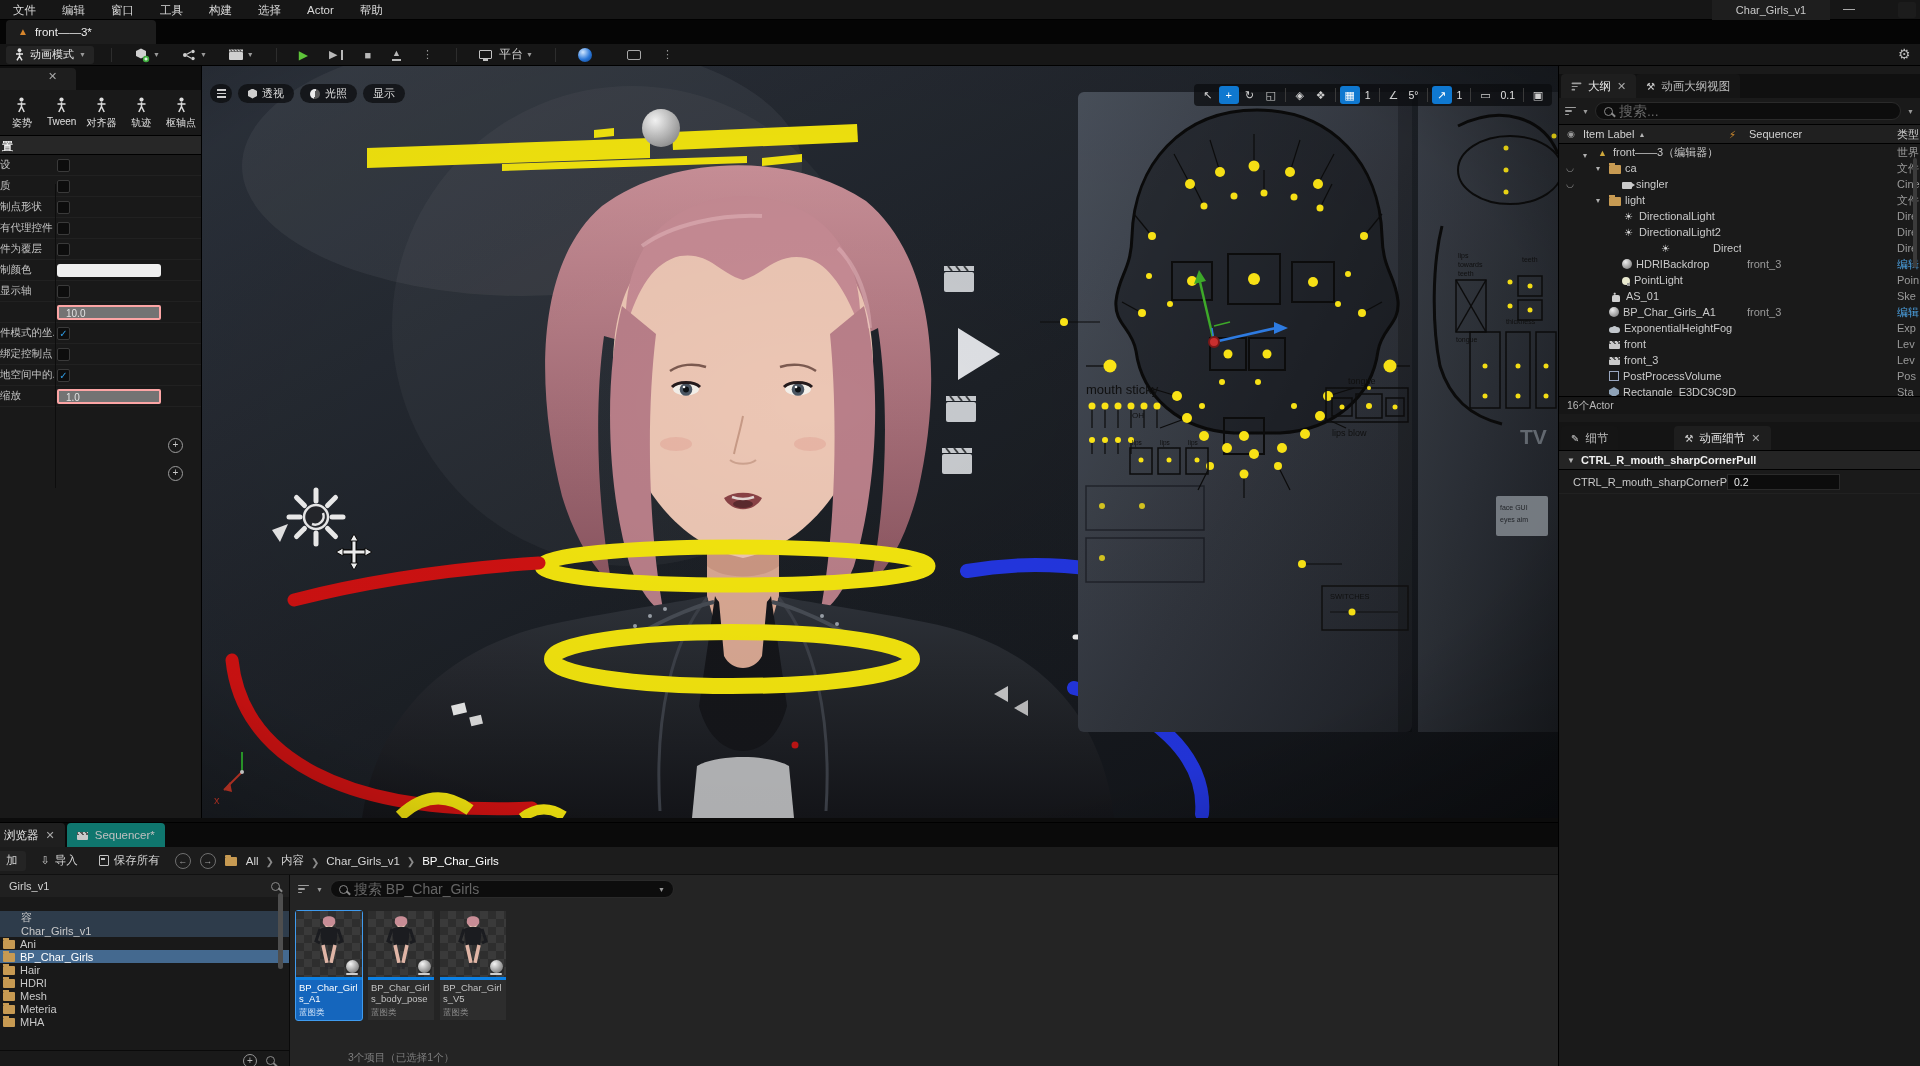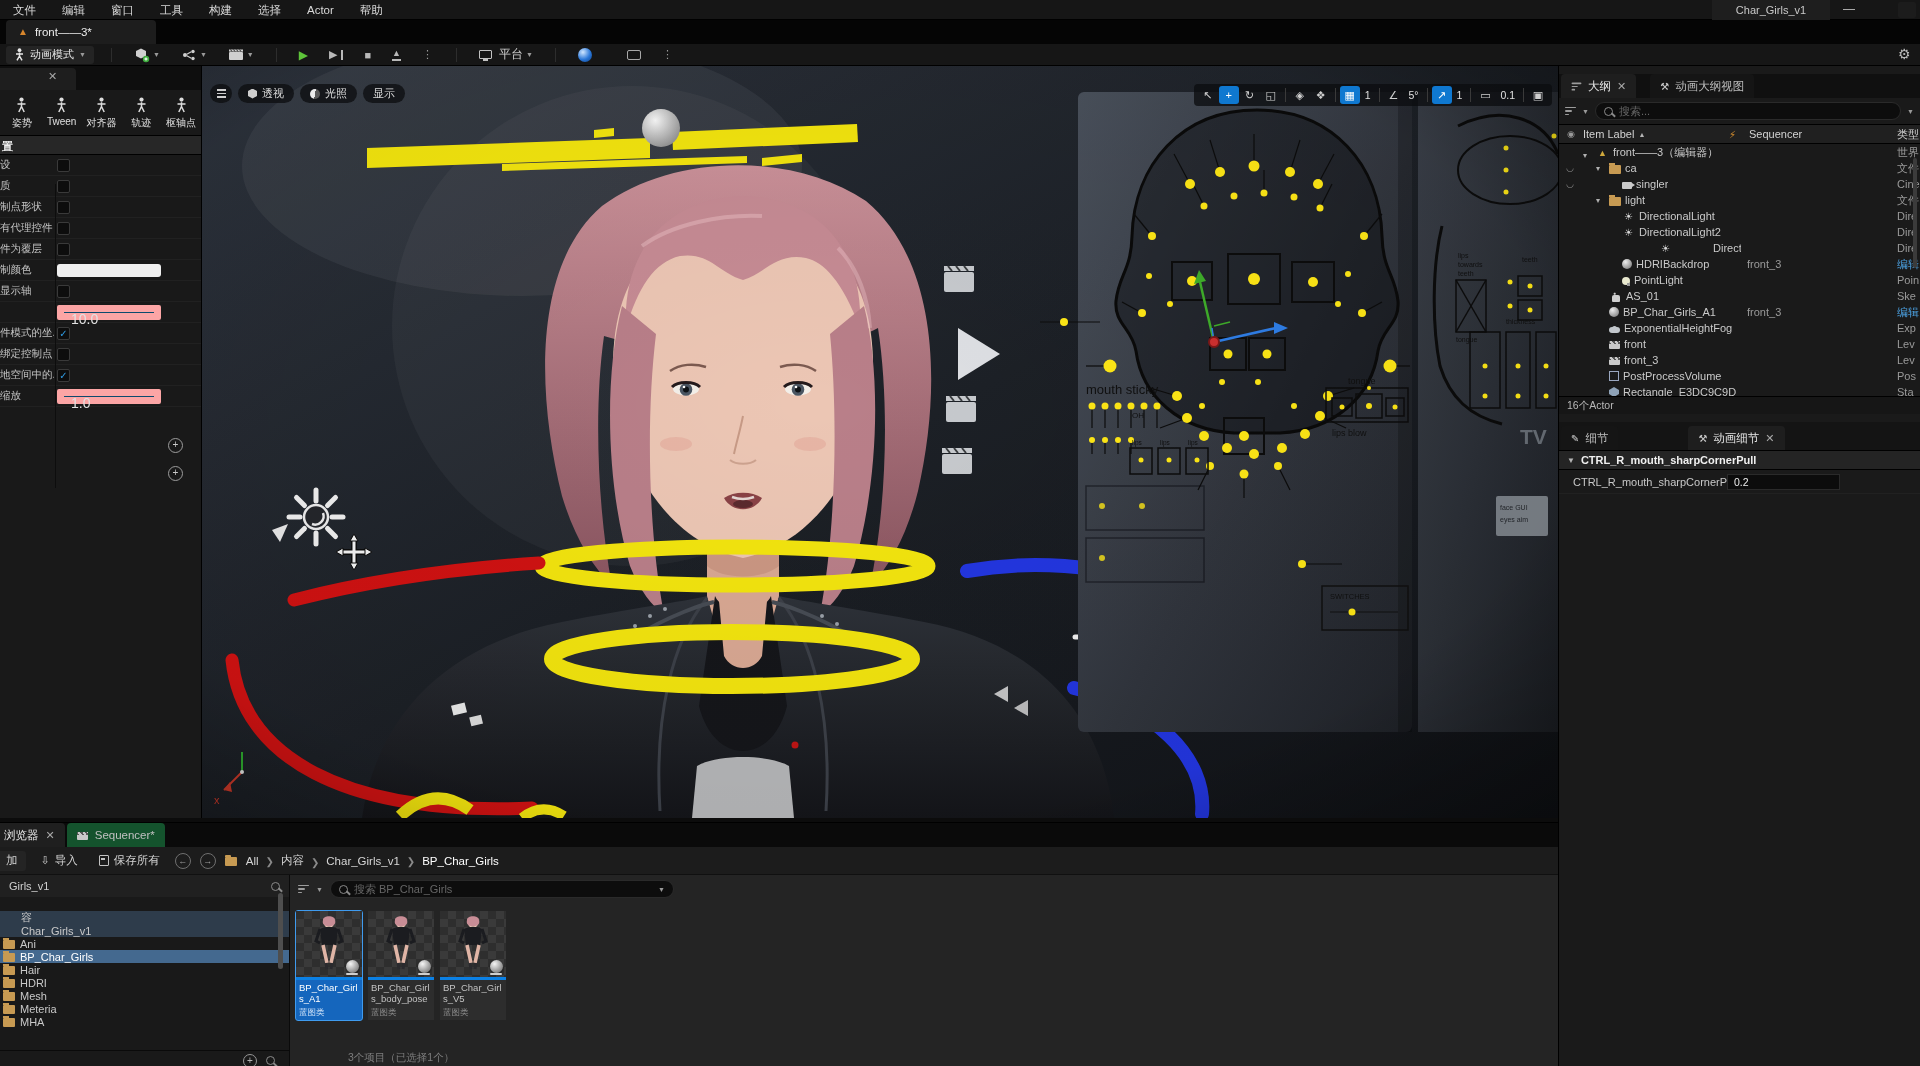--- a/index.html
+++ b/index.html
@@ -56,21 +56,21 @@
   .lp-tab{position:absolute;left:0;top:2px;width:76px;height:22px;background:#1e1e1e;border-radius:0 4px 0 0}
   .lp-close{position:absolute;left:48px;top:4px}
   .lp-tools{display:flex;padding:7px 0 5px 2px}
   .lp-tool{width:40px;display:flex;flex-direction:column;align-items:center;gap:3px;font-size:10px;color:#e0e0e0}
   .lp-section{height:20px;background:#272727;line-height:20px;font-weight:bold;font-size:11px;color:#f0f0f0;padding-left:2px;border-top:1px solid #000;border-bottom:1px solid #000}
   .lp-row{height:21px;display:flex;align-items:center;border-bottom:1px solid rgba(255,255,255,.035);position:relative}
   .lp-row .lbl{width:54px;font-size:10.5px;color:#c2c2c2;overflow:hidden;white-space:nowrap;flex:none}
   .lp-row .cb,.lp-row .num,.lp-row .swatch{display:none;position:absolute;left:57px}
   .lp-row .cb{width:13px;height:13px;background:#0d0d0d;border:1px solid #3a3a3a;border-radius:2px;text-align:center;line-height:11px;font-size:10px;font-weight:bold;color:#2e9ae2}
   .lp-row.checked .cb::before{content:"✓"}
-  .lp-row .num{width:104px;height:15px;background:#0c4a6e;border:7px solid #fca5a5;border-radius:2px;font-size:14px;color:#e2e2e2;line-height:14px;padding-left:7px}
+  .lp-row .num{width:104px;height:15px;background:#737373;border:2px solid #fca5a5;border-radius:2px;font-size:10px;color:#e2e2e2;line-height:14px;padding-left:7px}
   .lp-row .swatch{width:104px;height:13px;border-radius:3px}
   .lp-row.ctl-checkbox .cb{display:block}
   .lp-row.ctl-input .num{display:block}
   .lp-row.ctl-swatch .swatch{display:block}
   .lp-coldiv{position:absolute;top:118px;bottom:330px;left:55px;width:1px;background:#0d0d0d}
   .lp-plus{position:absolute;left:168px;width:15px;height:15px;border:1.2px solid #9c9c9c;border-radius:50%;text-align:center;line-height:12px;font-size:10px;color:#c9c9c9}
   .lp-plus::before{content:"+"}
 
   
   .viewport{position:absolute;left:202px;top:66px;width:1356px;height:752px;background:#15171c;overflow:hidden}
@@ -81,28 +81,28 @@
   .cube-ic{width:9px;height:10px;background:#cfcfcf;clip-path:polygon(50% 0,100% 25%,100% 75%,50% 100%,0 75%,0 25%)}
   .lit-ic{width:10px;height:10px;border-radius:50%;background:linear-gradient(100deg,#ececec 50%,#5a5a5a 50%)}
   .vp-right-toolbar{position:absolute;right:6px;top:18px;display:flex;gap:1px;align-items:center;background:rgba(12,13,15,.78);border-radius:4px;padding:2px 4px;font-size:11px;z-index:5}
   .vp-ic{min-width:20px;height:18px;display:flex;align-items:center;justify-content:center;color:#cfcfcf;border-radius:3px;font-size:11px;padding:0 2px}
   .vp-ic.active{background:#0f78d0;color:#fff}
   .vp-num{color:#e0e0e0;padding:0 4px;font-size:10.5px}
   .vp-div{width:1px;height:14px;background:#3a3a3a;margin:0 3px}
 
   
   .right-panel{position:absolute;left:1558px;top:66px;width:362px;height:1000px;background:#1a1a1a;border-left:1px solid #000}
-  .rp-tabs{height:32px;background:#101010;display:flex;align-items:flex-end;padding-left:2px;gap:14px}
+  .rp-tabs{height:32px;background:#101010;display:flex;align-items:flex-end;padding-left:2px;gap:0}
   .rp-tab{height:24px;display:flex;align-items:center;gap:6px;padding:0 10px;font-size:11.5px;color:#e6e6e6;background:#1e1e1e;border-radius:4px 4px 0 0}
   .rp-tab.inactive{background:#151515;color:#bdbdbd}
   .hammer{color:#cfcfcf;font-size:10px}
   .pencil{color:#cfcfcf;font-size:10px}
   .ol-filter{height:26px;display:flex;align-items:center;padding:0 6px;gap:6px;background:#1a1a1a}
   .search-pill{flex:1;height:18px;background:#0d0d0d;border:1px solid #2a2a2a;border-radius:9px;display:flex;align-items:center;padding:0 8px;gap:6px}
-  .search-pill input{background:transparent;border:none;outline:none;color:#cfcfcf;font-size:11px;width:100%}
+  .search-pill input{background:transparent;border:none;outline:none;color:#cfcfcf;font-size:14px;width:100%}
   .search-pill input::placeholder{color:#666}
   .ol-header{height:20px;background:#202020;border-top:1px solid #000;border-bottom:1px solid #000;display:flex;align-items:center;font-size:11px;color:#d2d2d2;position:relative}
   .oh-eye{width:24px;text-align:center;color:#9a9a9a;font-size:9px}
   .oh-sort{font-size:7px;color:#b5b5b5;margin-left:4px}
   .oh-flash{position:absolute;left:170px;color:#cf8a2d;font-size:10px}
   .oh-seq{position:absolute;left:190px}
   .oh-type{position:absolute;left:338px}
   .ol-rows{height:252px;overflow:hidden}
   .ol-row{height:16px;display:flex;align-items:center;font-size:11px;color:#cacaca;position:relative}
   .ol-row .eye{width:22px;text-align:center;color:#8f8f8f;font-size:9px;flex:none}
@@ -137,21 +137,21 @@
   .details{position:absolute;left:0;top:356px;width:362px}
   .dt-section{height:20px;background:#242424;border-top:1px solid #000;border-bottom:1px solid #000;display:flex;align-items:center;gap:6px;padding-left:8px;font-weight:bold;font-size:11px;color:#f0f0f0}
   .dt-exp{font-size:8px;color:#b5b5b5}
   .dt-row{height:24px;display:flex;align-items:center;font-size:11px;color:#c8c8c8;padding-left:14px;position:relative;border-bottom:1px solid rgba(255,255,255,.03)}
   .dt-input{position:absolute;left:168px;width:113px;height:16px;background:#0c0c0c;border:1px solid #2a2a2a;font-size:10.5px;color:#ececec;line-height:15px;padding-left:6px}
 
   
   .bottom-panel{position:absolute;left:0;top:822px;width:1558px;height:248px;background:#242424;border-top:1px solid #000}
   .bp-tabs{height:24px;background:#0a0a0a;display:flex;align-items:flex-end;gap:2px}
   .bp-tab{height:24px;display:flex;align-items:center;gap:7px;padding:0 10px;font-size:11.5px;color:#e8e8e8;background:#1f1f1f;border-radius:0 4px 0 0}
-  .bp-tab.inactive{background:#14532d;color:#c0c0c0;border-radius:4px 4px 0 0}
+  .bp-tab.inactive{background:#0f766e;color:#c0c0c0;border-radius:4px 4px 0 0}
   .bp-toolbar{height:28px;background:#1c1c1c;border-bottom:1px solid #101010;display:flex;align-items:center;gap:9px;padding-left:2px;font-size:11.5px;color:#d4d4d4}
   .bp-btn{display:flex;align-items:center;gap:5px;height:20px;padding:0 6px;border-radius:3px}
   .bp-add{background:#242424;margin-left:-4px;padding:0 8px}
   .dl-ic{color:#c9c9c9;font-size:11px}
   .save-ic{width:10px;height:11px;border:1.5px solid #c2c2c2;border-radius:1px;position:relative}
   .save-ic::after{content:"";position:absolute;left:1.5px;top:1.5px;width:4px;height:2.5px;background:#c2c2c2}
   .bc{display:flex;align-items:center;gap:7px}
   .bc-item{display:flex;align-items:flex-end;gap:7px;color:#d6d6d6}
   .bc-item .bc-sep{color:#8a8a8a;font-size:10px}
   .bc-item:last-child .bc-sep{display:none}

